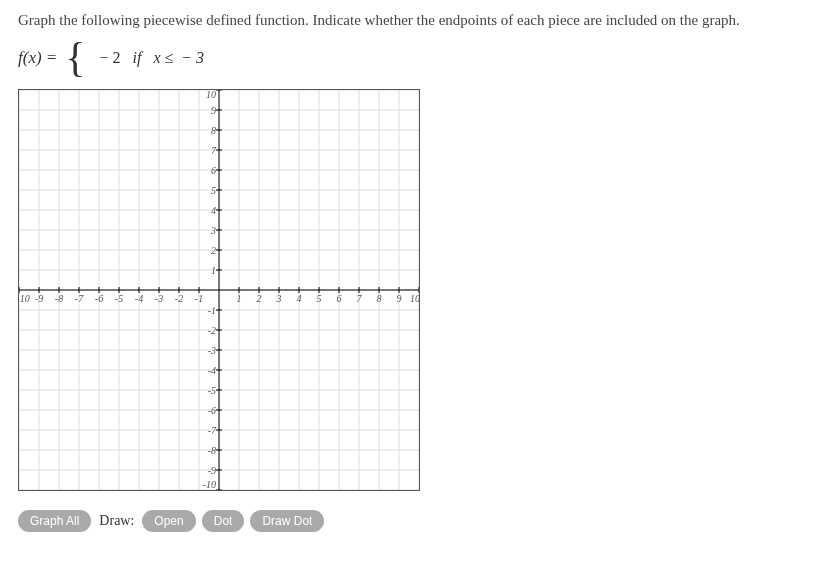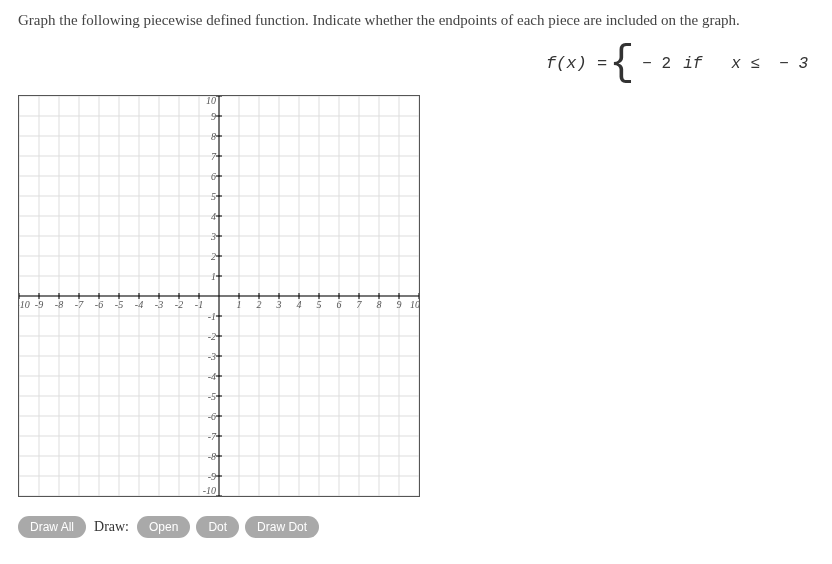--- a/index.html
+++ b/index.html
@@ -5,30 +5,30 @@
   body {
     margin: 0;
     padding: 12px 18px;
     font-family: "Times New Roman", Times, serif;
     color: #333;
     background: #fff;
   }
   .prompt {
     font-size: 15px;
     color: #444;
-    margin-bottom: 18px;
+    margin-bottom: 12px;
   }
   .equation {
-    font-family: Liberation Mono, monospace;
+    font-family: Liberation Serif, serif;
     font-size: 17px;
     color: #333;
     display: flex;
     align-items: center;
+    gap: 6px;
     margin-bottom: 14px;
-    justify-content: flex-end;
   }
   .brace {
     font-size: 42px;
     line-height: 0.8;
     margin: 0 2px;
   }
   .cases {
     display: inline-block;
   }
   .cases table {
@@ -233,18 +233,18 @@
       <text x="197" y="324">-6</text>
       <text x="197" y="344">-7</text>
       <text x="197" y="364">-8</text>
       <text x="197" y="384">-9</text>
       <text x="197" y="398">-10</text>
     </g>
   </svg>
 </div>
 
 <div class="toolbar">
-  <button class="btn">Draw All</button>
+  <button class="btn">Graph All</button>
   <span class="draw-label">Draw:</span>
   <button class="btn">Open</button>
   <button class="btn">Dot</button>
   <button class="btn">Draw Dot</button>
 </div>
 
 </body></html>

